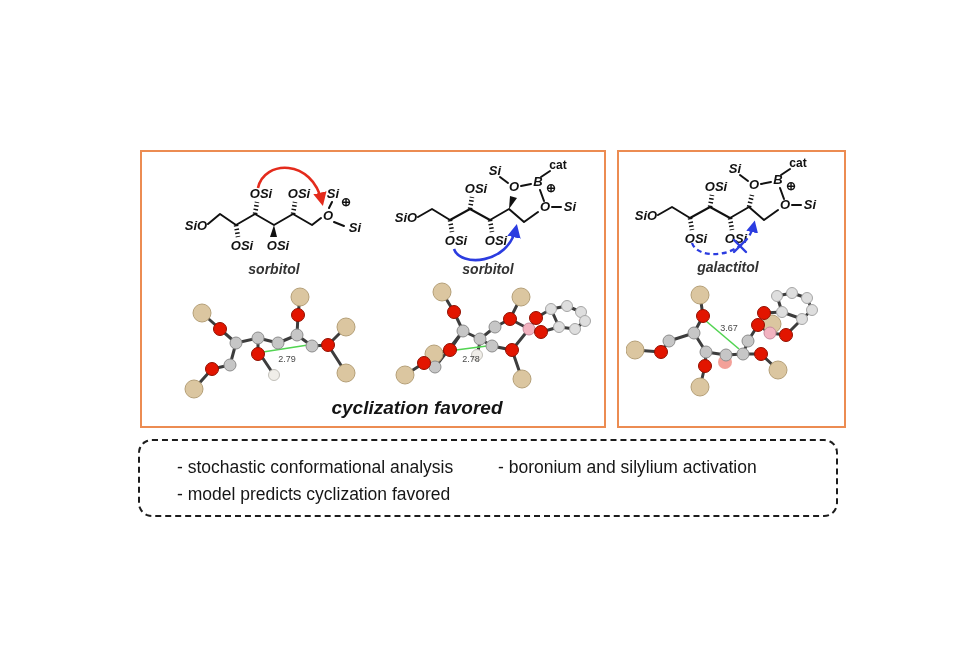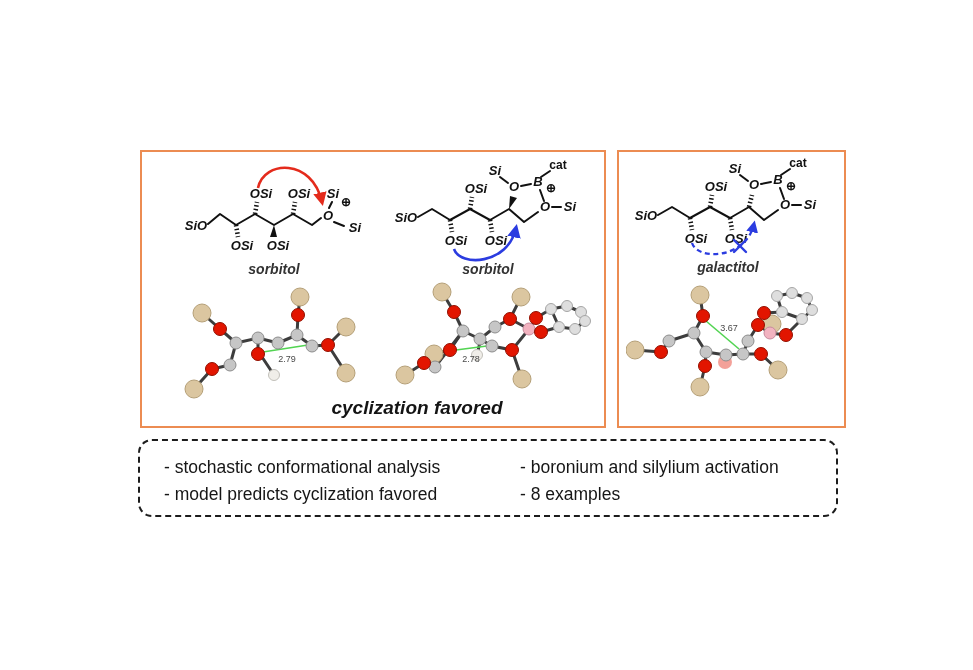--- a/index.html
+++ b/index.html
@@ -14,22 +14,22 @@
   .panel{position:absolute;border:2px solid var(--panel-border);background:transparent;}
   #panel-favored{left:140px;top:150px;width:462px;height:274px;}
   #panel-disfavored{left:617px;top:150px;width:225px;height:274px;}
   .abs{position:absolute;}
   .caption{position:absolute;text-align:center;font:bold italic 19px "Liberation Sans",sans-serif;color:#141414;}
   #caption-favored{left:140px;top:397px;width:466px;margin-left:44px;}
   #caption-disfavored{left:617px;top:397px;width:229px;}
   #summary-box{position:absolute;left:138px;top:439px;width:700px;height:78px;
                border:2px dashed #1c1c1c;border-radius:14px;box-sizing:border-box;background:#fff;}
   .sum-col{position:absolute;top:13px;font-size:17.5px;line-height:27px;color:#161616;white-space:nowrap;}
-  #sum-left{left:24px;}
-  #sum-right{left:380px;}
+  #sum-left{left:37px;}
+  #sum-right{left:358px;}
   
   .bd{stroke:#111;stroke-width:2;fill:none;stroke-linejoin:round;stroke-linecap:round;}
   .hsh{stroke:#111;stroke-width:4.6;stroke-dasharray:1.5 2.3;fill:none;}
   .wdg{fill:#111;stroke:none;}
   .ct{font:bold italic 13px "Liberation Sans",sans-serif;fill:#111;}
   .rm{font:bold 12px "Liberation Sans",sans-serif;fill:#111;}
   .mol{font:bold italic 14px "Liberation Sans",sans-serif;fill:#333;}
   .arc-red{stroke:var(--arrow-red);stroke-width:2.6;fill:none;}
   .arc-blue{stroke:var(--arrow-blue);stroke-width:2.6;fill:none;}
   .arc-blue-dash{stroke:var(--arrow-blue);stroke-width:2.3;fill:none;stroke-dasharray:5 3.5;}
@@ -313,17 +313,16 @@
 
   <div id="caption-favored" class="caption">cyclization favored</div>
 
   <div id="summary-box">
     <div id="sum-left" class="sum-col">
       <div>- stochastic conformational analysis</div>
       <div>- model predicts cyclization favored</div>
     </div>
     <div id="sum-right" class="sum-col">
       <div>- boronium and silylium activation</div>
-      <div>- 8 examples</div>
     </div>
   </div>
 
 </div>
 
 </body></html>

